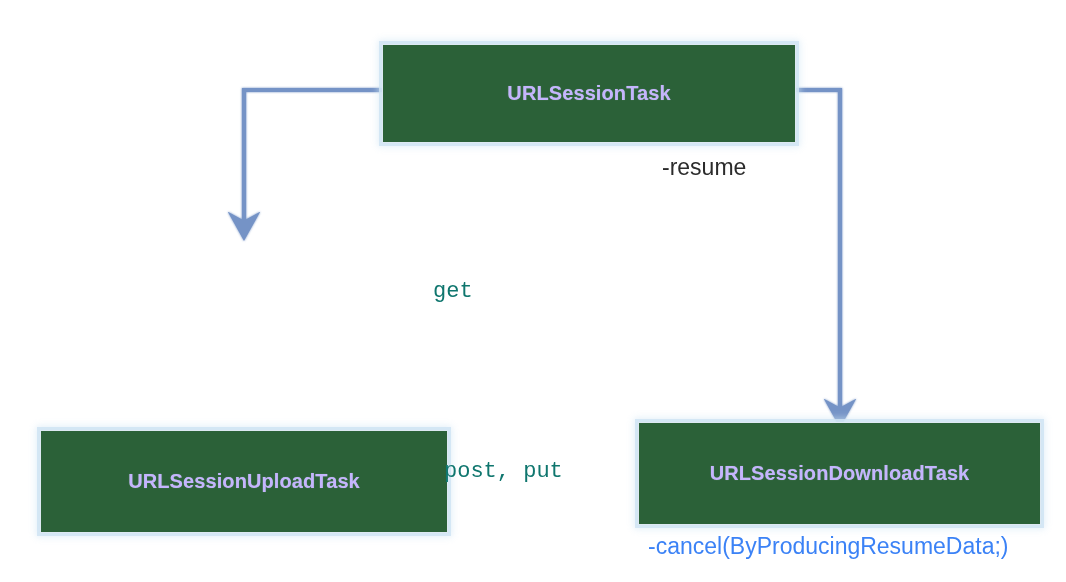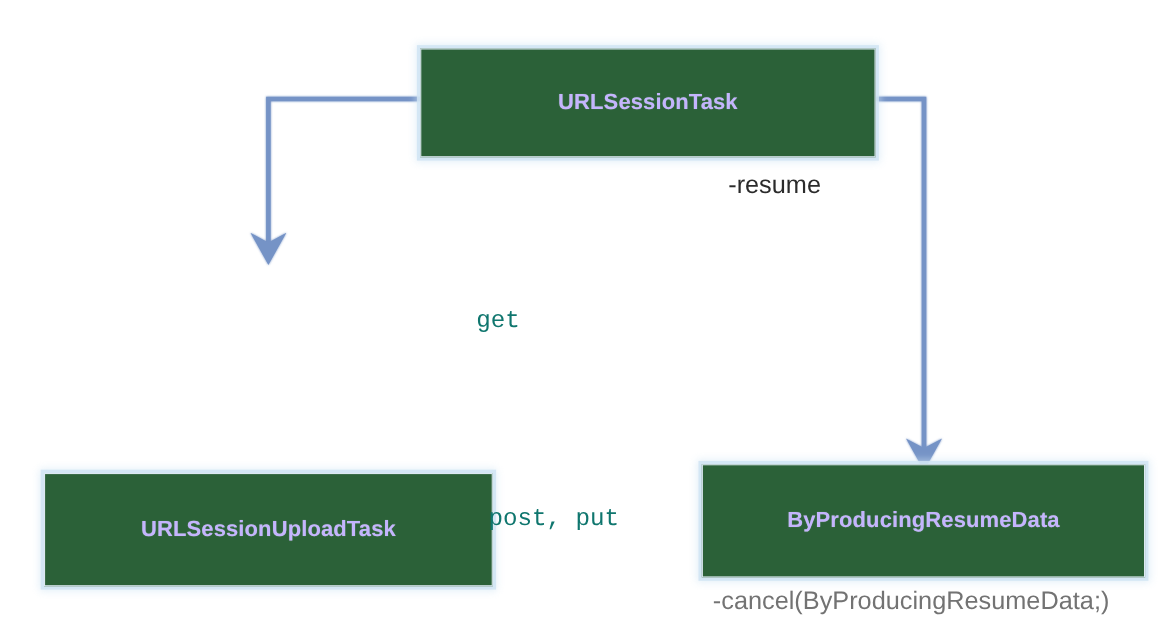--- a/index.html
+++ b/index.html
@@ -79,21 +79,21 @@
   #annot-postput {
     left: 404px;
     top: 459px;
     font-size: 22px;
     margin-left: 40px;
   }
   #annot-cancel-resume {
     left: 648px;
     top: 533px;
     font-size: 23px;
-    color: #737373;
+    color: #3b82f6;
   }
 </style>
 </head>
 <body>
 
 <div id="diagram">
 
   <svg class="connectors" viewBox="0 0 1066 582" xmlns="http://www.w3.org/2000/svg">
     <defs>
       <marker id="arrowhead" markerWidth="9" markerHeight="9" refX="3.2" refY="4.5" orient="auto" markerUnits="strokeWidth">
@@ -124,21 +124,21 @@
   <div class="node" id="node-task">
     <span class="node-label">URLSessionTask</span>
   </div>
 
 
   <div class="node" id="node-upload">
     <span class="node-label">URLSessionUploadTask</span>
   </div>
 
   <div class="node" id="node-download">
-    <span class="node-label">ByProducingResumeData</span>
+    <span class="node-label">URLSessionDownloadTask</span>
   </div>
 
   <div class="annot" id="methods-list">
     <div>-resume</div>
   </div>
 
   <div class="annot-red" id="annot-get">get</div>
 
   <div class="annot-red" id="annot-postput">post, put</div>
 

